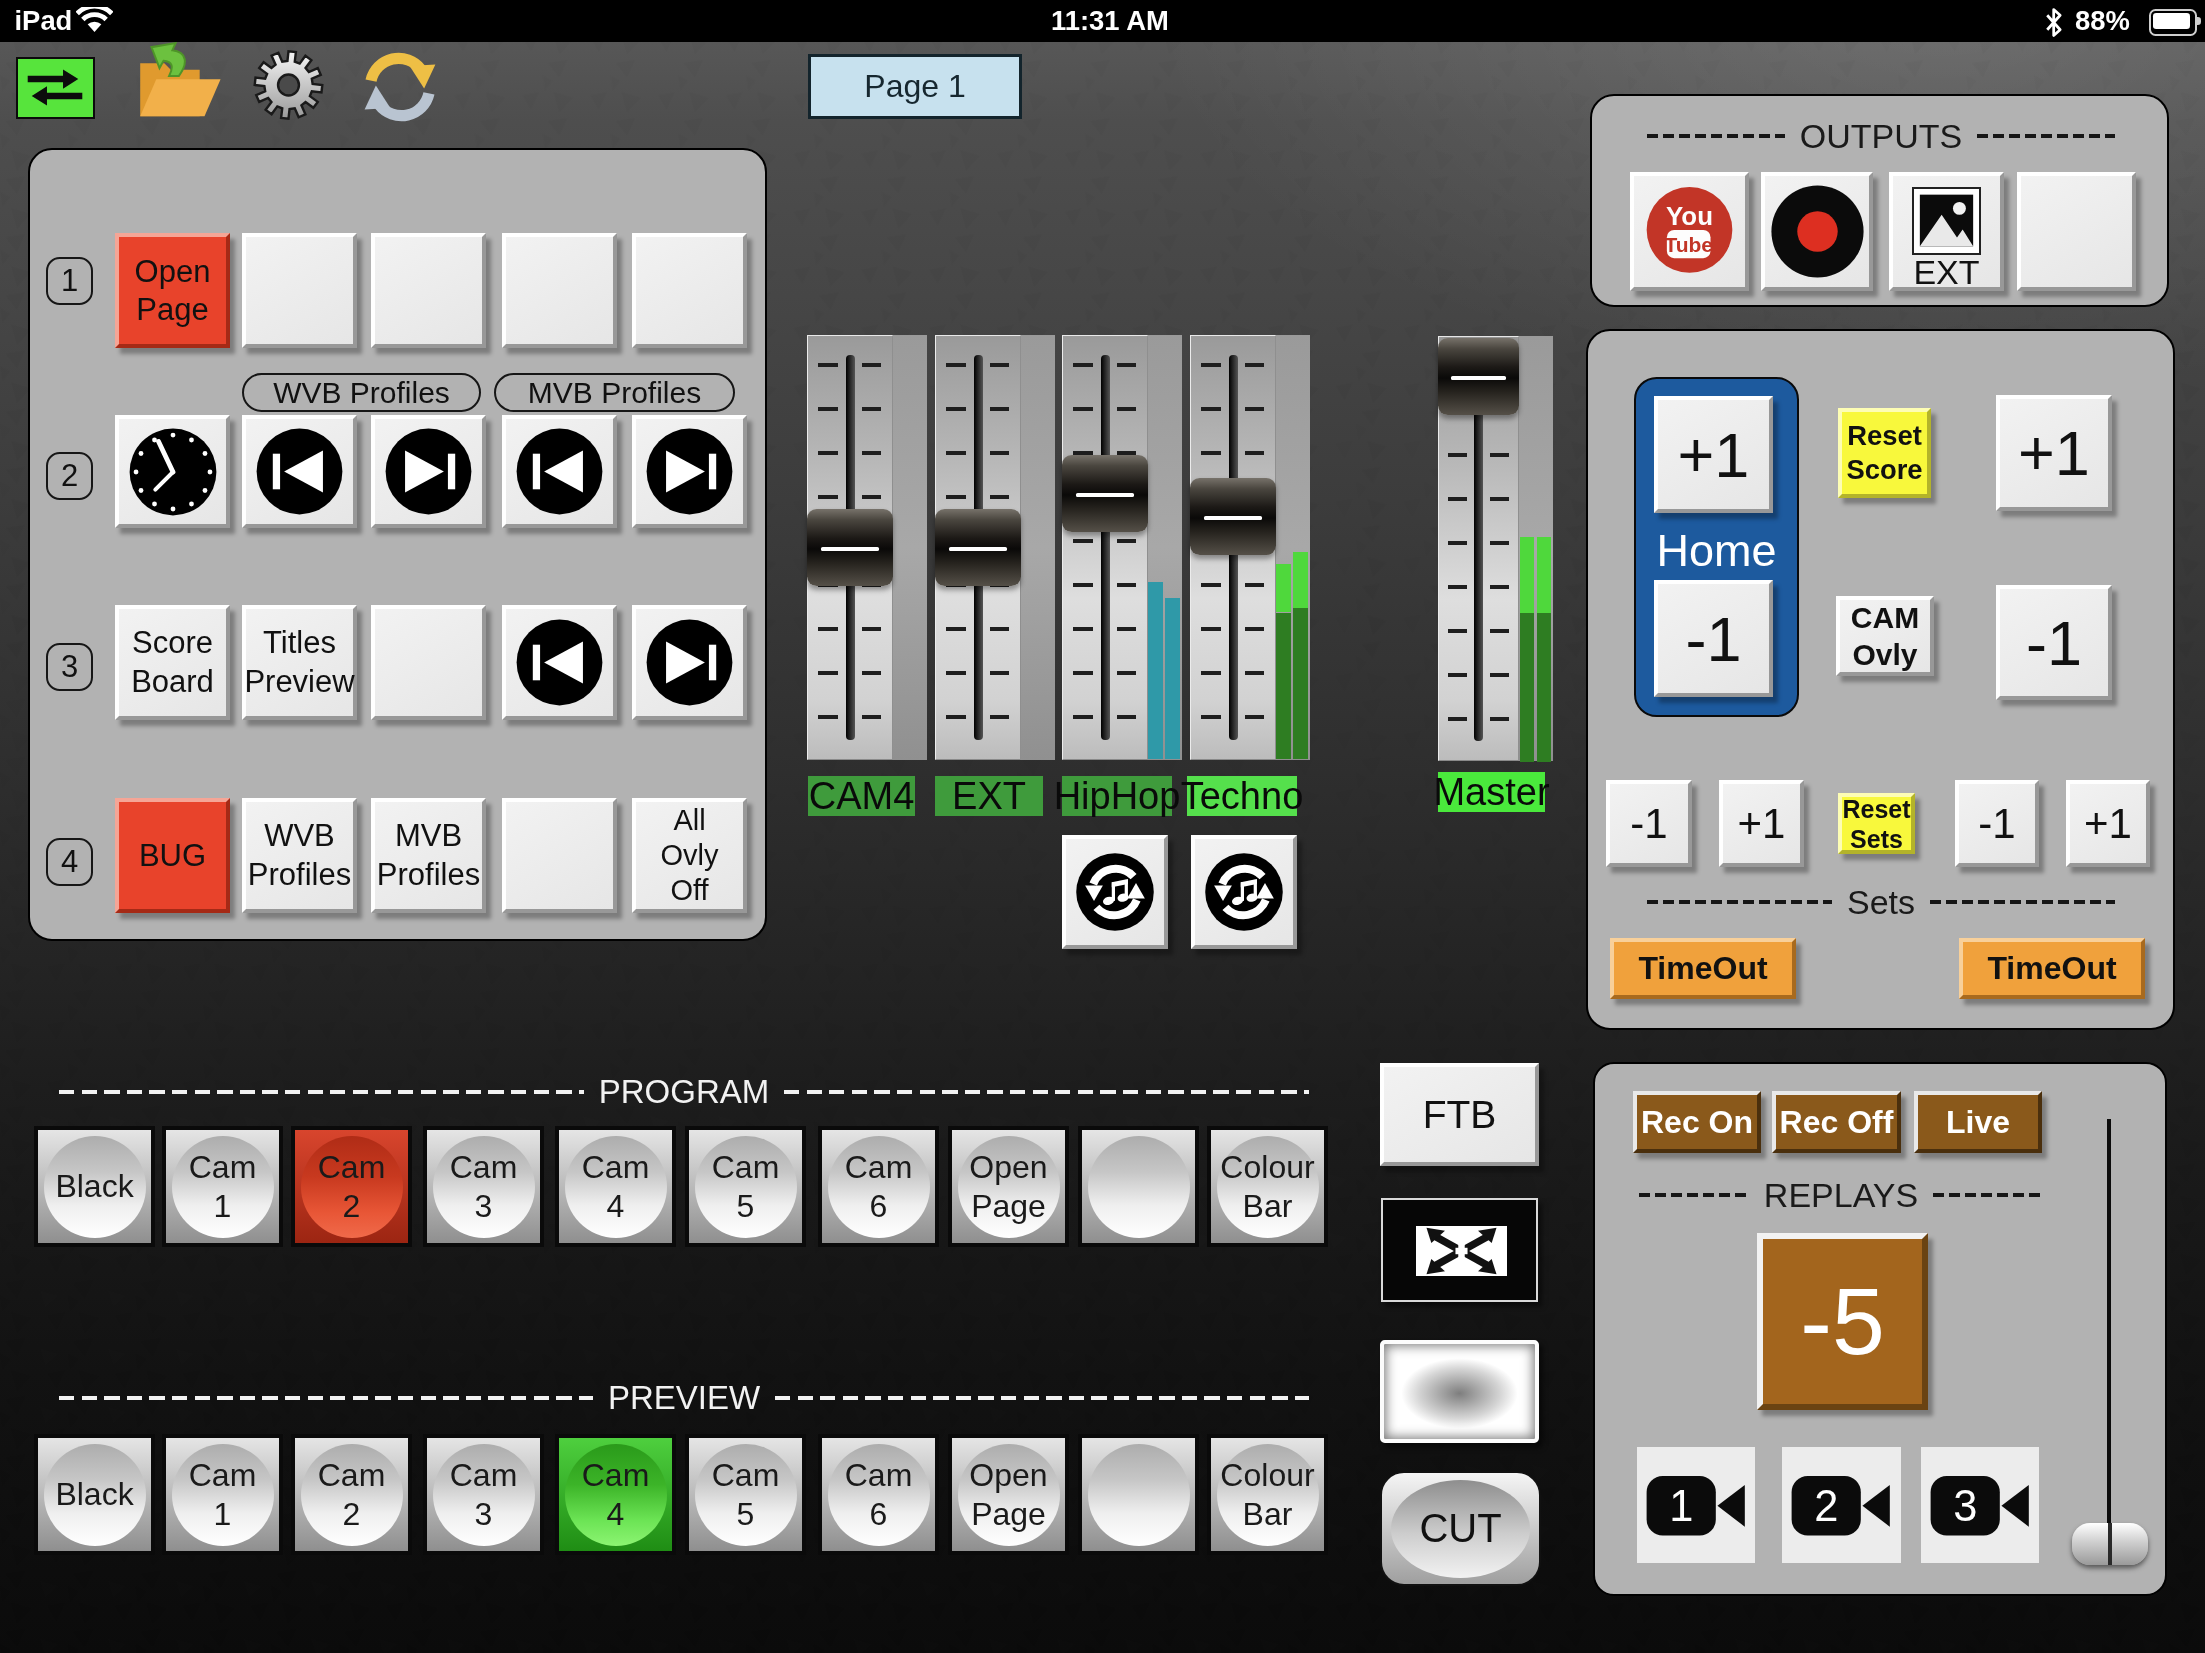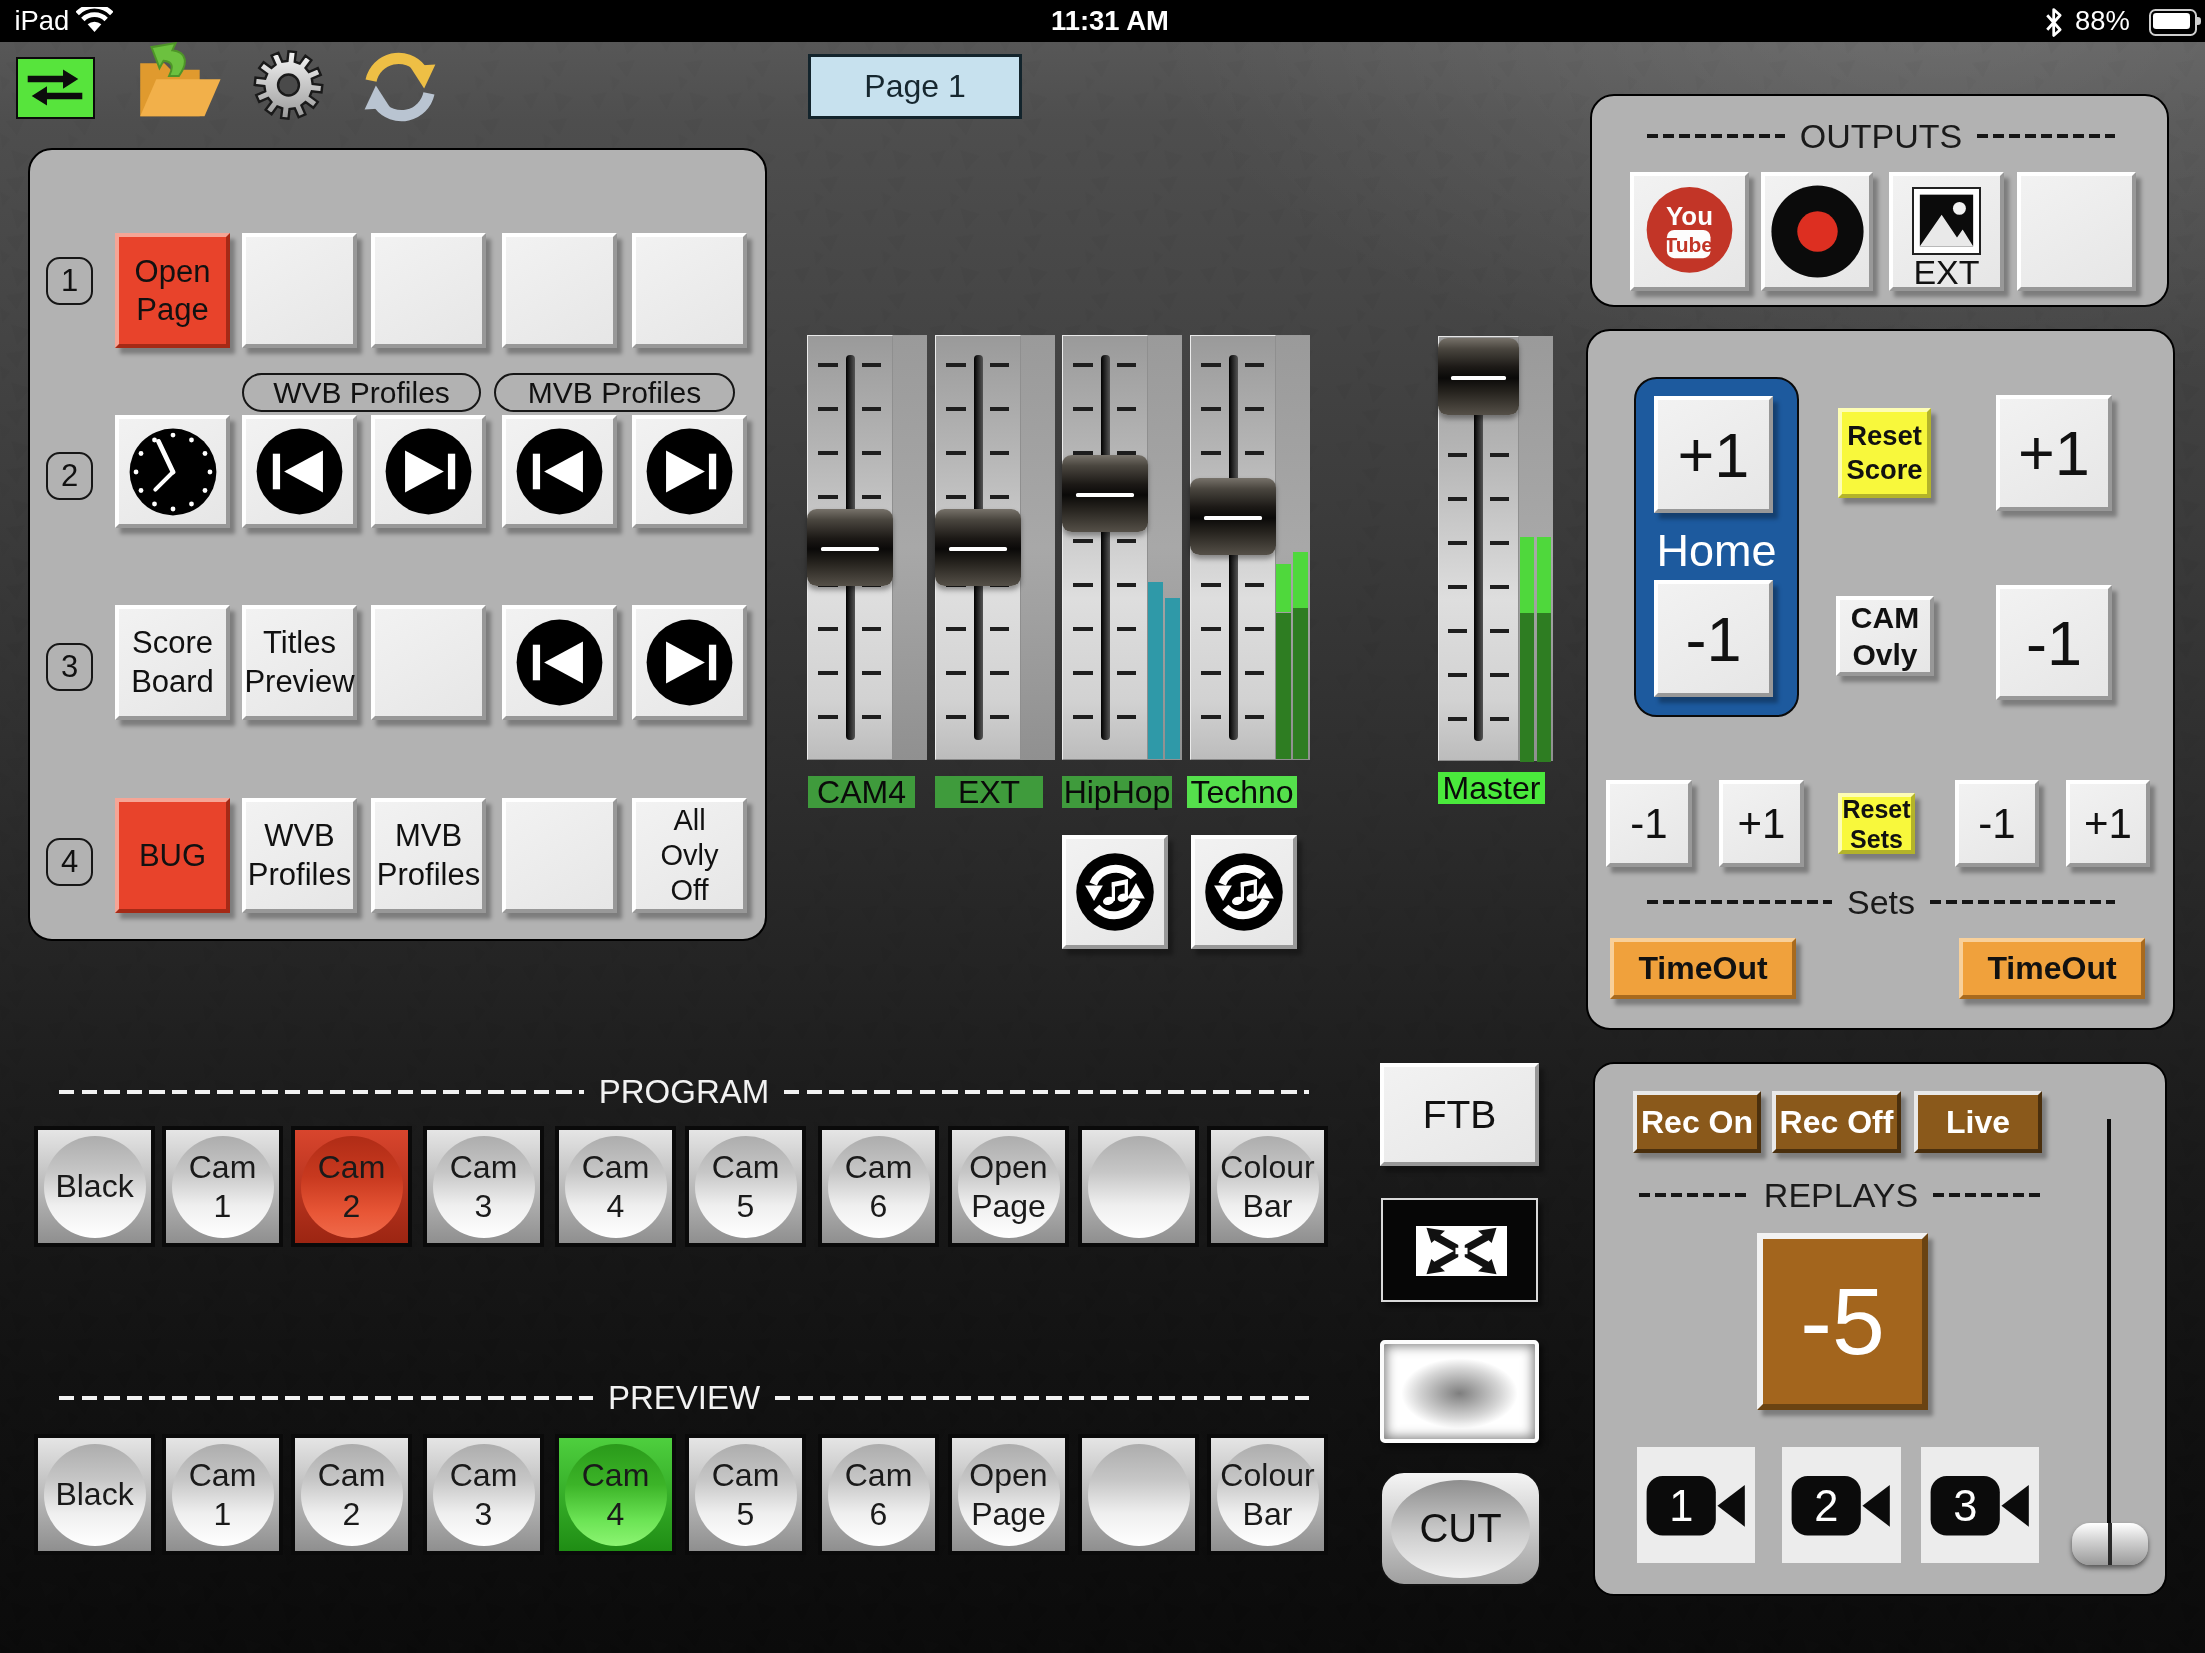--- a/index.html
+++ b/index.html
@@ -5,21 +5,21 @@
 html,body{margin:0;padding:0;}
 body{width:2205px;height:1653px;overflow:hidden;background:#333;font-family:"Liberation Sans",sans-serif;}
 #stage{position:absolute;top:0;left:0;width:2205px;height:1653px;overflow:hidden;
  background:
   radial-gradient(1130px 565px at 88% 0%, rgba(255,255,255,0.14), rgba(255,255,255,0) 70%),
   linear-gradient(180deg,#5c5c5c 0px,#4e4e4e 121px,#444444 339px,#383838 581px,#2a2a2a 848px,#1d1d1d 1090px,#121212 1372px,#0b0b0b 1653px);
 }
 .abs{position:absolute;}
 #tex{position:absolute;top:0;left:0;width:2205px;height:1653px;opacity:0.22;}
 #sbar{position:absolute;top:0;left:0;width:2205px;height:42px;background:#000;color:#fff;}
-#sbar .t{position:absolute;font-size:27.4px;font-weight:400;top:4.8px;}
+#sbar .t{position:absolute;font-size:27.4px;font-weight:700;top:4.8px;}
 .panel{position:absolute;background:#b2b2b2;border:2.4px solid #000;border-radius:24px;box-sizing:border-box;}
 .b3{position:absolute;box-sizing:border-box;background:linear-gradient(150deg,#f2f2f2,#e6e6e6);
  border:4.8px solid;border-color:#ffffff #989898 #989898 #ffffff;box-shadow:4.8px 5.7px 4px rgba(0,0,0,0.30);}
 .b3.sm{border-width:4px;font-weight:bold;}
 .cc{display:flex;align-items:center;justify-content:center;text-align:center;}
 .dashrow{position:absolute;display:flex;align-items:center;}
 .dash{flex:1;height:3.2px;}
 .dash.k{background:repeating-linear-gradient(90deg,#161616 0 11.3px,rgba(0,0,0,0) 11.3px 16px);}
 .dash.w{background:repeating-linear-gradient(90deg,#f2f2f2 0 15.3px,rgba(0,0,0,0) 15.3px 22.6px);}
 .dashrow .lbl{padding:0 14.5px;white-space:pre;}
@@ -28,21 +28,21 @@
  background:linear-gradient(180deg,#9a9a9a 0%,#b8b8b8 30%,#dedede 62%,#d2d2d2 86%,#bcbcbc 100%);
  border-top:1.6px solid #e9e9e9;border-bottom:1.6px solid #8a8a8a;
  border-left:1.6px solid #ececec;border-right:1.6px solid #8f8f8f;box-sizing:border-box;}
 .fmeter{position:absolute;left:86px;top:0;width:34px;height:425px;background:linear-gradient(180deg,#9a9a9a,#a8a8a8 50%,#909090);}
 .ftrack{position:absolute;left:39px;top:20px;width:9px;height:385px;background:linear-gradient(90deg,#000,#333 60%,#555);border-radius:4px;}
 .fticks{position:absolute;width:19.4px;top:28px;height:358px;background:repeating-linear-gradient(180deg,#1e1e1e 0 4px,rgba(0,0,0,0) 4px 44px);}
 .knob{position:absolute;left:0px;width:86px;height:77px;border-radius:9.7px;
  background:linear-gradient(180deg,#77726a 0%,#4a463f 14%,#1c1916 38%,#0a0908 52%,#26231e 70%,#555048 100%);
  box-shadow:0 3.2px 4.8px rgba(0,0,0,0.35);}
 .knob:after{content:"";position:absolute;left:16%;right:16%;top:38px;height:4px;background:#fff;border-radius:1.6px;}
-.mlabel{position:absolute;height:32px;display:flex;align-items:center;justify-content:center;font-size:32px;color:#0a0a0a;}
+.mlabel{position:absolute;height:40px;display:flex;align-items:center;justify-content:center;font-size:38px;color:#0a0a0a;}
 .badge{position:absolute;width:47px;height:48px;border:2.4px solid #161616;border-radius:13.7px;box-sizing:border-box;
  display:flex;align-items:center;justify-content:center;font-size:31px;color:#111;}
 .pill{position:absolute;border:2.4px solid #161616;border-radius:21px;box-sizing:border-box;
  display:flex;align-items:center;justify-content:center;font-size:30px;color:#111;}
 </style>
 </head>
 <body>
 <div id="stage">
 <svg id="tex" viewBox="0 0 2732 2048" width="2205" height="1653">
  <defs>

